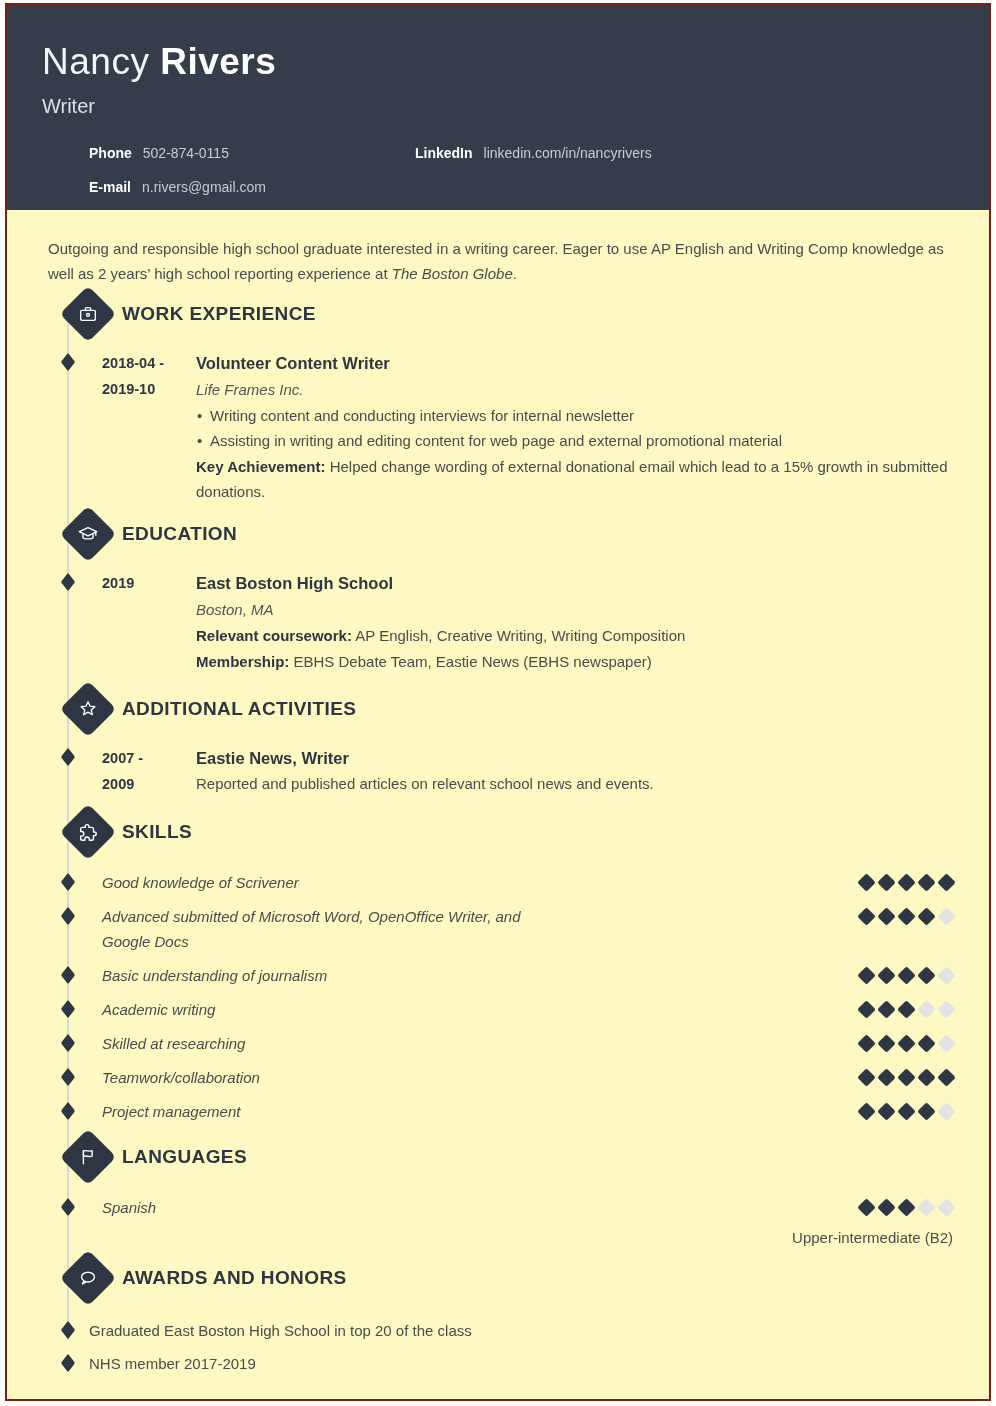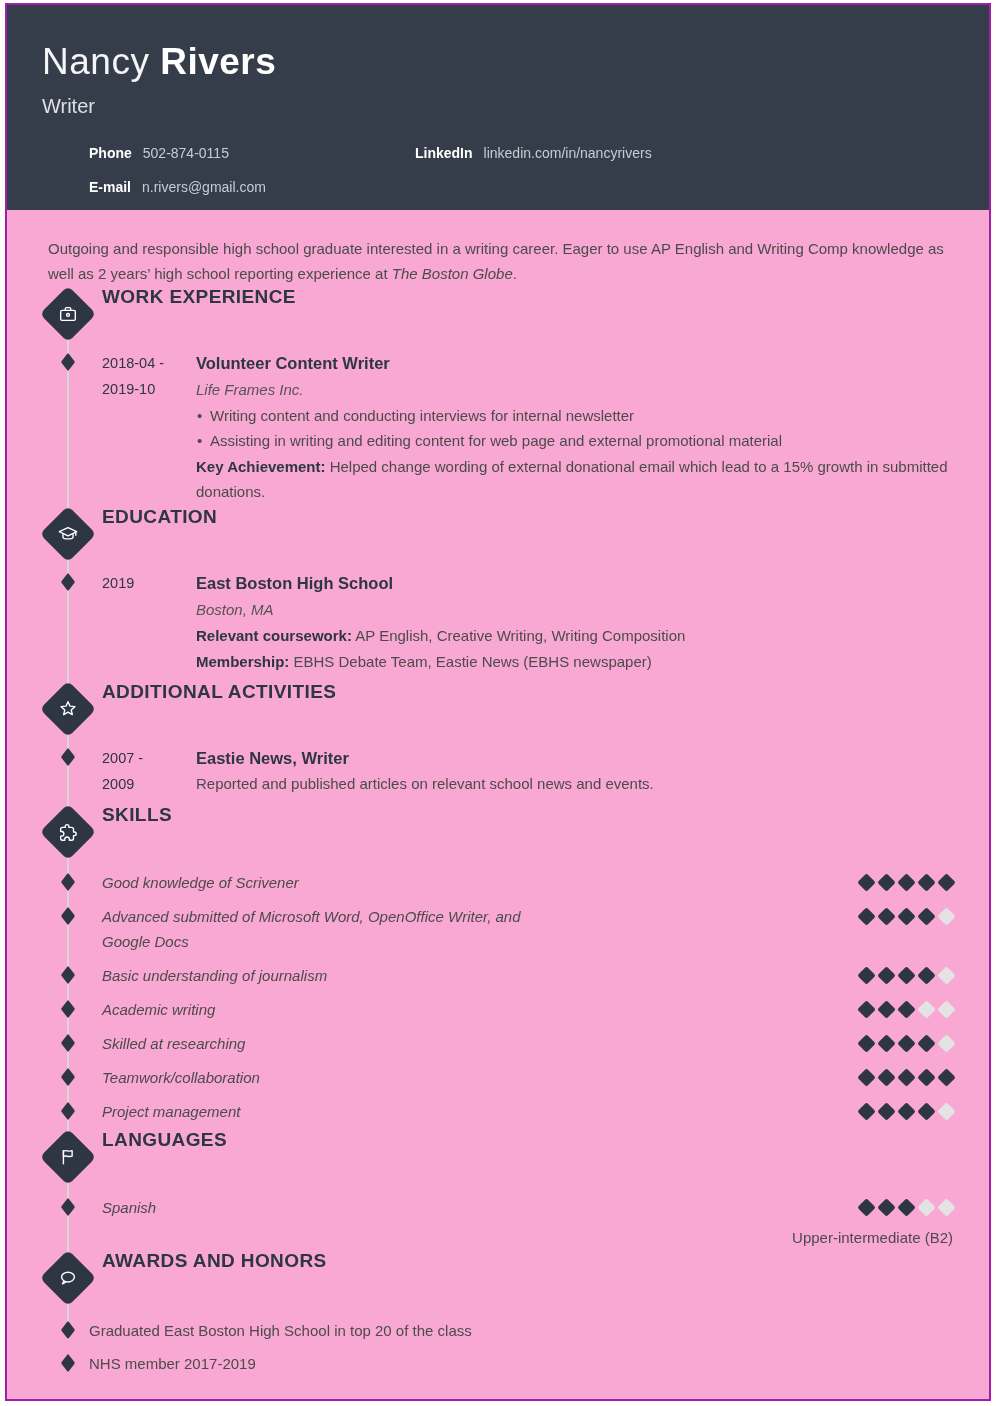--- a/index.html
+++ b/index.html
@@ -1,52 +1,52 @@
 <!DOCTYPE html>
 <html><head>
 <meta charset="utf-8">
 <style>
   * { margin:0; padding:0; box-sizing:border-box; }
   html,body { background:#ffffff; }
   body { font-family:"Liberation Sans", sans-serif; color:#4b4b4b; }
 
   .page { width:996px; height:1406px; padding:3px 5px 5px 5px; background:#fffffc; overflow:hidden; }
-  .frame { height:100%; border:2px solid #a21caf; overflow:hidden; background:#f9a8d4; }
+  .frame { height:100%; border:2px solid #7f1d1d; overflow:hidden; background:#fef9c3; }
 
   
   .hdr { background:#363d4a; height:205px; padding:36px 40px 0 35px; }
   .hdr h1 { color:#f4f5f7; font-size:37px; font-weight:400; line-height:1.15; letter-spacing:.5px; }
   .hdr h1 .bold { font-weight:700; color:#ffffff; }
   .hdr .job { color:#dde0e6; font-size:20px; font-weight:400; margin-top:11px; }
   .contact { margin-top:27px; display:grid; grid-template-columns:326px 1fr; grid-auto-rows:auto; row-gap:18px; font-size:14px; }
   .c-item { display:flex; gap:11px; align-items:baseline; }
   .c-label { color:#ffffff; font-weight:700;padding-left:47px; }
   .c-value { color:#c7ccd4; }
 
   
   .summary { padding:26px 32px 0 41px; font-size:15px; line-height:25px; color:#4b4b4b; }
   .summary .it { font-style:italic; }
 
   
   .main { position:relative; }
   .timeline { position:absolute; left:60px; top:28px; bottom:40px; width:2px; background:#d8d8d8; z-index:0; }
 
-  .sec-head { position:relative; height:56px; display:flex; align-items:flex-start; z-index:1; }
+  .sec-head { position:relative; height:56px; display:flex; align-items:center; z-index:1;margin-left:20px; }
   .sec-diamond { position:absolute; left:41px; top:8px; width:40px; height:40px; background:#2e3543;
                  border-radius:6px; transform:rotate(45deg); display:flex; align-items:center; justify-content:center; }
   .sec-diamond svg { transform:rotate(-45deg); display:block; }
   .sec-head h2 { margin-left:95px; font-size:19px; font-weight:700; color:#2e3543; letter-spacing:.4px; }
 
   .bullet { position:absolute; left:56px; width:10px; height:10px; background:#2e3543;
             transform:scaleY(1.3) rotate(45deg); border-radius:1px; z-index:1; }
 
   
   .entry { position:relative; display:grid; grid-template-columns:94px 1fr; padding:0 36px 0 95px; }
   .entry .bullet { top:7px; }
-  .dates { font-size:14.5px; font-weight:400; color:#2e3543; line-height:26px; }
+  .dates { font-size:14.5px; font-weight:700; color:#2e3543; line-height:26px; }
   .dates div { line-height:26px; }
   .ebody { font-size:15px; line-height:25px; color:#4b4b4b; }
   .etitle { font-size:16.5px; font-weight:700; color:#2e3543; line-height:26px; }
   .company { font-style:italic; color:#555; margin-top:1px; }
   .blist { list-style:none; margin-top:1px; }
   .blist li { padding-left:14px; position:relative; }
   .blist li::before { content:"•"; position:absolute; left:1px; color:#4b4b4b; }
   .kv { margin-top:1px; }
   .kv .klabel { font-weight:700; color:#2e3543; }
 

